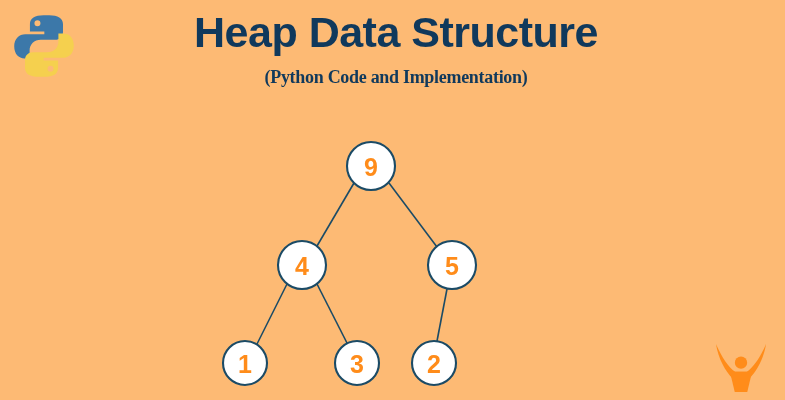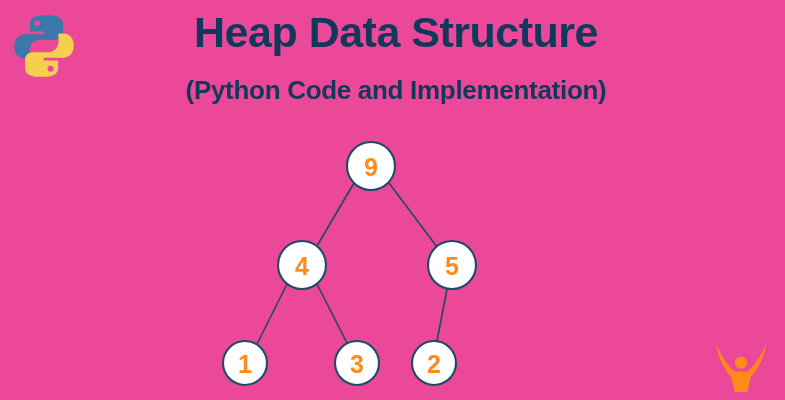--- a/index.html
+++ b/index.html
@@ -12,21 +12,21 @@
     height: 400px;
     background: #ffffff;
     font-family: "Liberation Sans", sans-serif;
     overflow: hidden;
     position: relative;
   }
   #canvas {
     position: relative;
     width: 785px;
     height: 400px;
-    background: #ec4899;
+    background: #fdba74;
   }
 
   
   #python-logo {
     position: absolute;
     left: 8px;
     top: 10px;
     width: 72px;
     height: 72px;
   }
@@ -43,27 +43,27 @@
     font-family: "Liberation Sans", sans-serif;
     font-size: 43px;
     font-weight: bold;
     color: #10395c;
     letter-spacing: -0.5px;
     line-height: 1.05;
     margin: 0;
     white-space: nowrap;
   }
   #page-subtitle {
-    font-family: Liberation Sans, sans-serif;
-    font-size: 26px;
+    font-family: Liberation Serif, serif;
+    font-size: 18px;
     font-weight: bold;
     color: #10395c;
     letter-spacing: -0.3px;
     line-height: 1.2;
-    margin: 20px 0 0 0;
+    margin: 12px 0 0 0;
     white-space: nowrap;
   }
 
   
   #tree-diagram {
     position: absolute;
     left: 0;
     top: 0;
     width: 785px;
     height: 400px;

